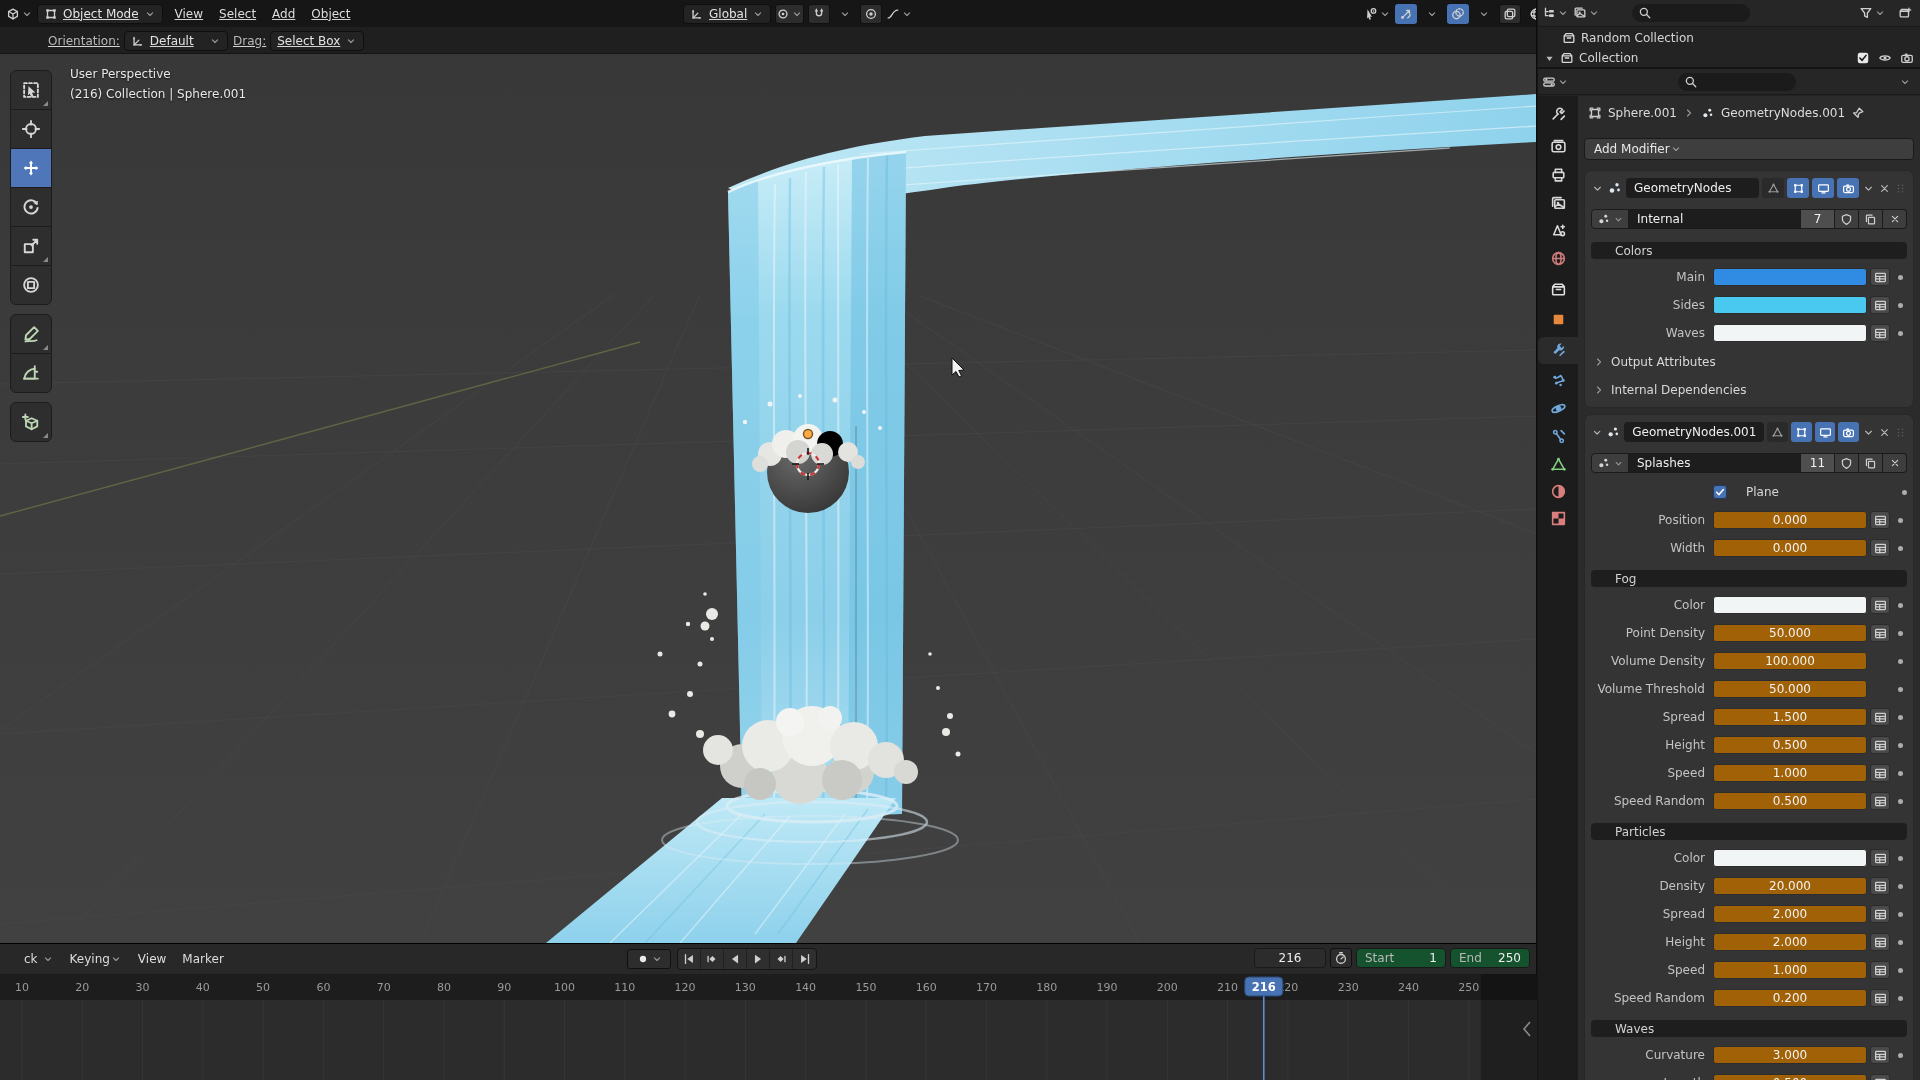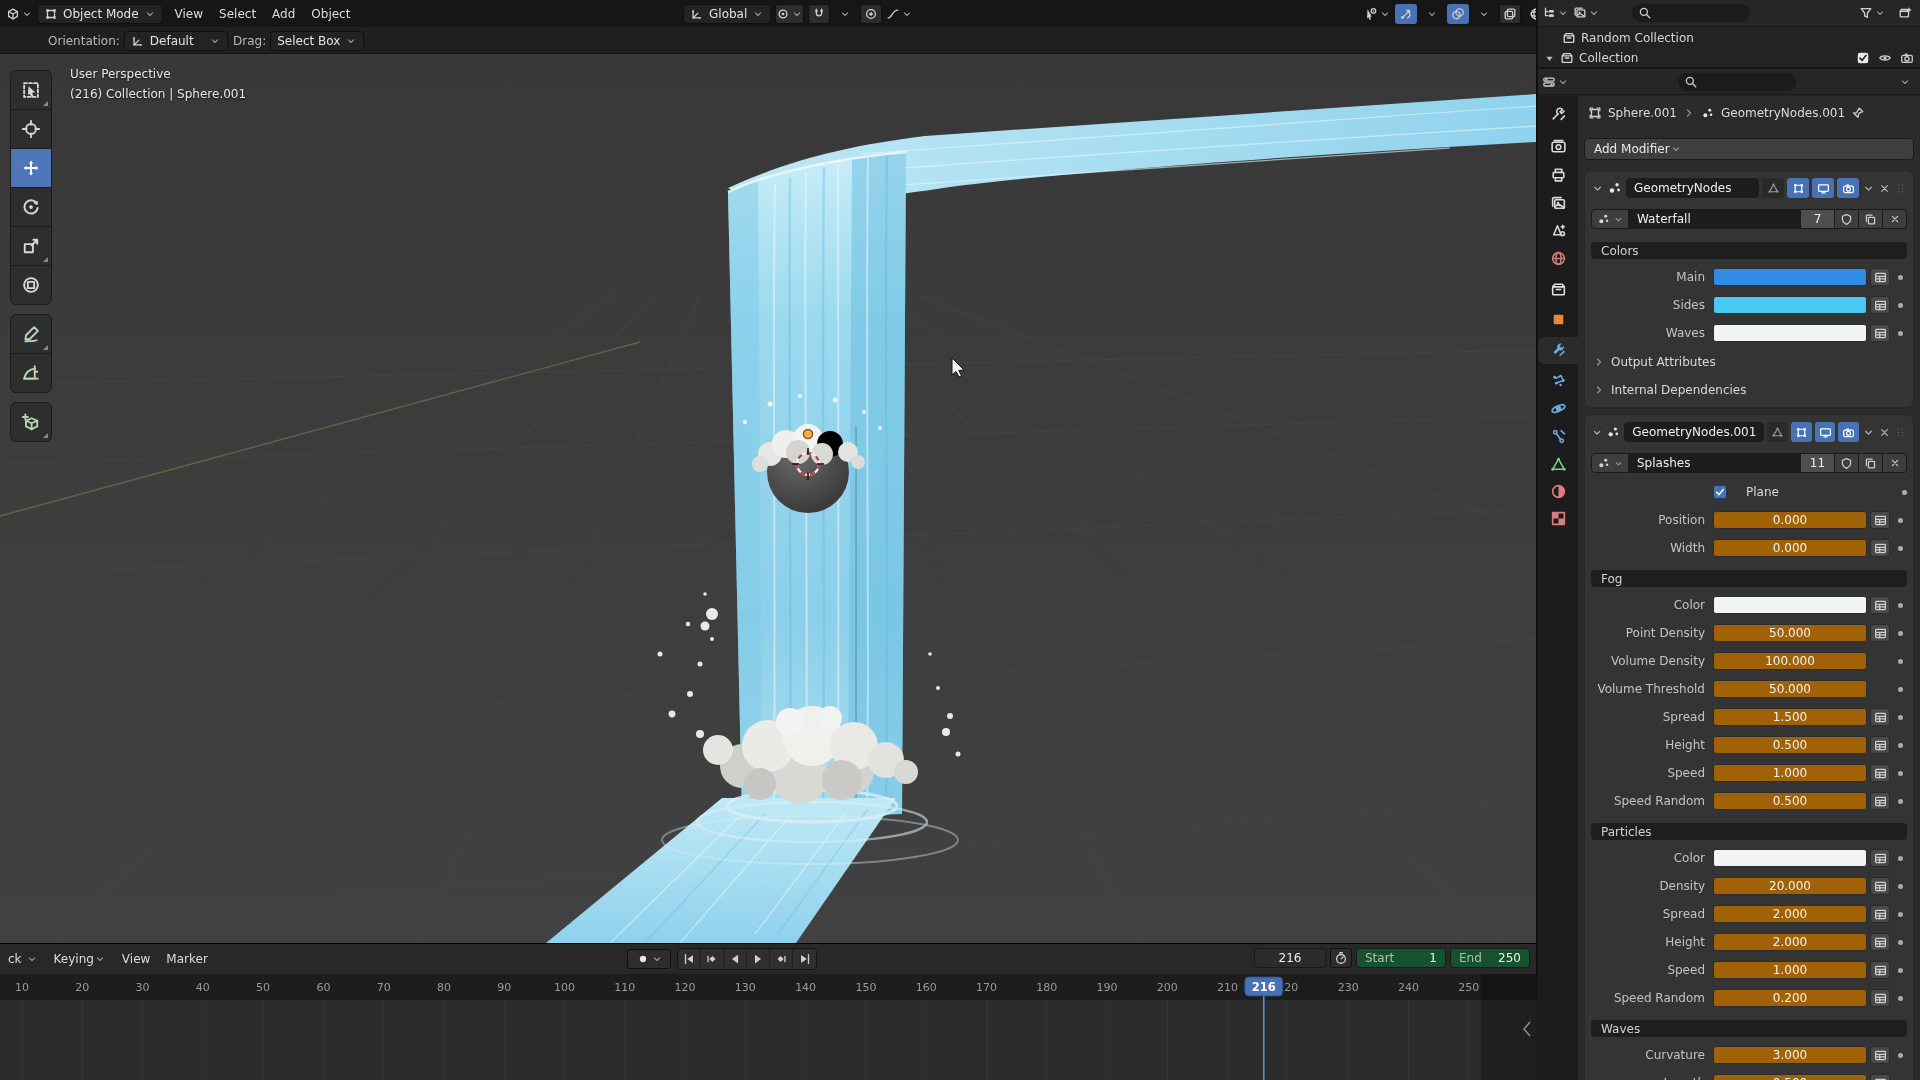--- a/index.html
+++ b/index.html
@@ -6,21 +6,21 @@
   html,body { margin:0; padding:0; background:#0e0e0e; }
   body { width:1920px; height:1080px; overflow:hidden;
          font-family:"DejaVu Sans","Liberation Sans",sans-serif;
          font-size:12px; color:#d5d5d5; -webkit-font-smoothing:antialiased; }
   #app { position:relative; width:1920px; height:1080px; background:#161616; }
 
   
   .viewport { position:absolute; left:0; top:0; width:1537px; height:943px; background:#3b3b3b; overflow:hidden; border-right:1px solid #0c0c0c; }
   .vp-bar1 { position:absolute; left:0; top:0; width:100%; height:27px; background:#161616; z-index:20; }
   .vp-bar2 { position:absolute; left:0; top:27px; width:100%; height:27px; background:#1f1f1f; z-index:20; border-bottom:1px solid #141414;}
-  .hgroup { position:absolute; top:0; height:27px; display:flex; align-items:center; gap:4px; }
+  .hgroup { position:absolute; top:0; height:27px; display:flex; align-items:center; gap:4px;text-decoration:underline; }
   .menu-item { padding:3px 8px; border-radius:3px; color:#dddddd; }
   .dd { background:#282828; border:1px solid #0f0f0f; border-radius:4px; height:20px; display:flex; align-items:center; gap:5px; padding:0 6px; color:#e3e3e3; }
   .dd.dark { background:#232323; }
   .icon-btn { height:20px; min-width:22px; border-radius:3px; display:flex; align-items:center; justify-content:center; gap:1px; background:transparent; }
   .icon-btn.boxed { background:#2d2d2d; border:1px solid #101010;}
   .icon-btn.active { background:#4772b3; border-color:#16253f;}
   .lbl { color:#b8b8b8; }
   svg.ic { display:block; }
 
   
@@ -32,21 +32,21 @@
   .tool-btn.single{ border-radius:6px; }
   .tool-btn.active{ background:#4f76b8; }
   .tool-btn .subtri { position:absolute; right:3px; bottom:3px; width:0; height:0; border-left:5px solid transparent; border-bottom:5px solid #8a8a8a; }
   .tool-gap { height:10px; }
 
   .vp-overlay-text { position:absolute; left:70px; top:64px; z-index:12; color:#e8e8e8; text-shadow:0 1px 2px rgba(0,0,0,.7); line-height:20px; }
 
   
   .timeline { position:absolute; left:0; top:943px; width:1537px; height:137px; background:#282828; border-top:1px solid #000; border-right:1px solid #0c0c0c; }
   .tl-head { position:absolute; left:0; top:0; width:100%; height:30px; background:#282828; }
-  .tl-menus { position:absolute; left:0; top:0; height:30px; display:flex; align-items:center; }
+  .tl-menus { position:absolute; left:16px; top:0; height:30px; display:flex; align-items:center; }
   .transport { position:absolute; left:627px; top:4px; height:22px; display:flex; align-items:center; gap:6px; }
   .tr-group { display:flex; background:#2f2f2f; border:1px solid #151515; border-radius:4px; overflow:hidden; }
   .tr-btn { width:23px; height:20px; display:flex; align-items:center; justify-content:center; border-right:1px solid #202020;}
   .tr-btn:last-child { border-right:none; }
   .field { background:#14532d; border:1px solid #191919; border-radius:4px; height:20px; display:flex; align-items:center; padding:0 8px; color:#efefef; }
   .tl-body { position:absolute; left:0; top:30px; width:1537px; height:107px; }
 
   
   .rightcol { position:absolute; left:1538px; top:0; width:382px; height:1080px; background:#232323; }
   .outliner-head { position:absolute; left:0; top:0; width:100%; height:27px; background:#262626; display:flex; align-items:center; gap:4px; padding:0 4px; border-bottom:1px solid #191919;}
@@ -68,21 +68,21 @@
   .mod-head { height:24px; display:flex; align-items:center; gap:3px; }
   .mod-name { flex:1; height:20px; background:#1d1d1d; border-radius:4px; display:flex; align-items:center; padding:0 8px; color:#efefef; }
   .tog { width:22px; height:20px; border-radius:3px; background:#2a2a2a; display:flex; align-items:center; justify-content:center; }
   .tog.on { background:#4772b3; }
   .ng-row { height:22px; display:flex; align-items:center; margin-top:8px; }
   .ng-browse { width:38px; height:20px; background:#3e3e3e; border:1px solid #1b1b1b; border-radius:4px 0 0 4px; display:flex; align-items:center; justify-content:center; gap:2px;}
   .ng-name { flex:1; height:20px; background:#1d1d1d; border:1px solid #1b1b1b; border-left:none; display:flex; align-items:center; padding:0 8px; color:#efefef;}
   .ng-count { width:34px; height:20px; background:#4e4e4e; border:1px solid #1b1b1b; border-left:none; display:flex; align-items:center; justify-content:center; color:#f0f0f0;}
   .sqbtn { width:24px; height:20px; background:#3e3e3e; border:1px solid #1b1b1b; border-left:none; display:flex; align-items:center; justify-content:center;}
   .sqbtn.rr { border-radius:0 4px 4px 0; }
-  .sec-heading { height:17px; background:#1e1e1e; border-radius:4px; display:flex; align-items:center; padding:0 10px; color:#d2d2d2; margin-top:12px; }
+  .sec-heading { height:17px; background:#1e1e1e; border-radius:4px; display:flex; align-items:center; padding:0 24px; color:#d2d2d2; margin-top:12px; }
   .prow { height:20px; display:flex; align-items:center; margin-top:8px; }
   .prow .plabel { width:122px; text-align:right; color:#c3c3c3; padding-right:8px; white-space:nowrap; }
   .pfield { width:154px; height:18px; background:#a16207; border:1px solid #2d2d2d; border-radius:3px; color:#f2f2f2; display:flex; align-items:center; justify-content:center; }
   .swatch { width:154px; height:18px; border:1px solid #2d2d2d; border-radius:3px; }
   .attrbtn { width:20px; height:18px; margin-left:3px; background:#4a4a4a; border:1px solid #2b2b2b; border-radius:3px; display:flex; align-items:center; justify-content:center;}
   .attrspace { width:23px; margin-left:0; }
   .ddot { width:5px; height:5px; border-radius:50%; background:#adadad; margin-left:8px; }
   .collapsed-row { height:18px; display:flex; align-items:center; gap:6px; color:#d8d8d8; margin-top:10px; padding-left:2px;}
   .cbx { width:14px; height:14px; background:#4772b3; border:1px solid #233a5e; border-radius:3px; display:flex; align-items:center; justify-content:center; }
 </style>
@@ -938,21 +938,21 @@
               <div class="ng-browse">
                 <svg class="ic" width="14" height="14" viewBox="0 0 16 16" style="color:#d5d5d5">
                   <circle cx="5" cy="10.5" r="2.3" fill="#d5d5d5"></circle>
                   <circle cx="10" cy="4.8" r="1.7" fill="#d5d5d5"></circle>
                   <circle cx="11.5" cy="10" r="1.4" fill="#d5d5d5"></circle>
                 </svg>
                 <svg class="ic" width="11" height="11" viewBox="0 0 16 16" style="color:#999">
                   <path d="M4.5 6.5 L8 10 L11.5 6.5" stroke="#999" fill="none" stroke-width="1.5" stroke-linecap="round" stroke-linejoin="round"></path>
                 </svg>
               </div>
-              <div class="ng-name">Waterfall</div>
+              <div class="ng-name">Internal</div>
               <div class="ng-count">7</div>
               <div class="sqbtn">
                 <svg class="ic" width="13" height="13" viewBox="0 0 16 16" style="color:#cfcfcf">
                   <path d="M8 2 L13 4 V8 C13 11 8 14 8 14 C8 14 3 11 3 8 V4 Z" stroke="#cfcfcf" fill="none" stroke-width="1.5" stroke-linecap="round" stroke-linejoin="round"></path>
                 </svg>
               </div>
               <div class="sqbtn">
                 <svg class="ic" width="13" height="13" viewBox="0 0 16 16" style="color:#cfcfcf">
                   <rect x="5.5" y="5.5" width="7.5" height="8" rx="1" stroke="#cfcfcf" fill="none" stroke-width="1.5" stroke-linecap="round" stroke-linejoin="round"></rect>
                   <path d="M3 10.5 V3.5 C3 3 3.4 2.5 4 2.5 H10" stroke="#cfcfcf" fill="none" stroke-width="1.5" stroke-linecap="round" stroke-linejoin="round"></path>

